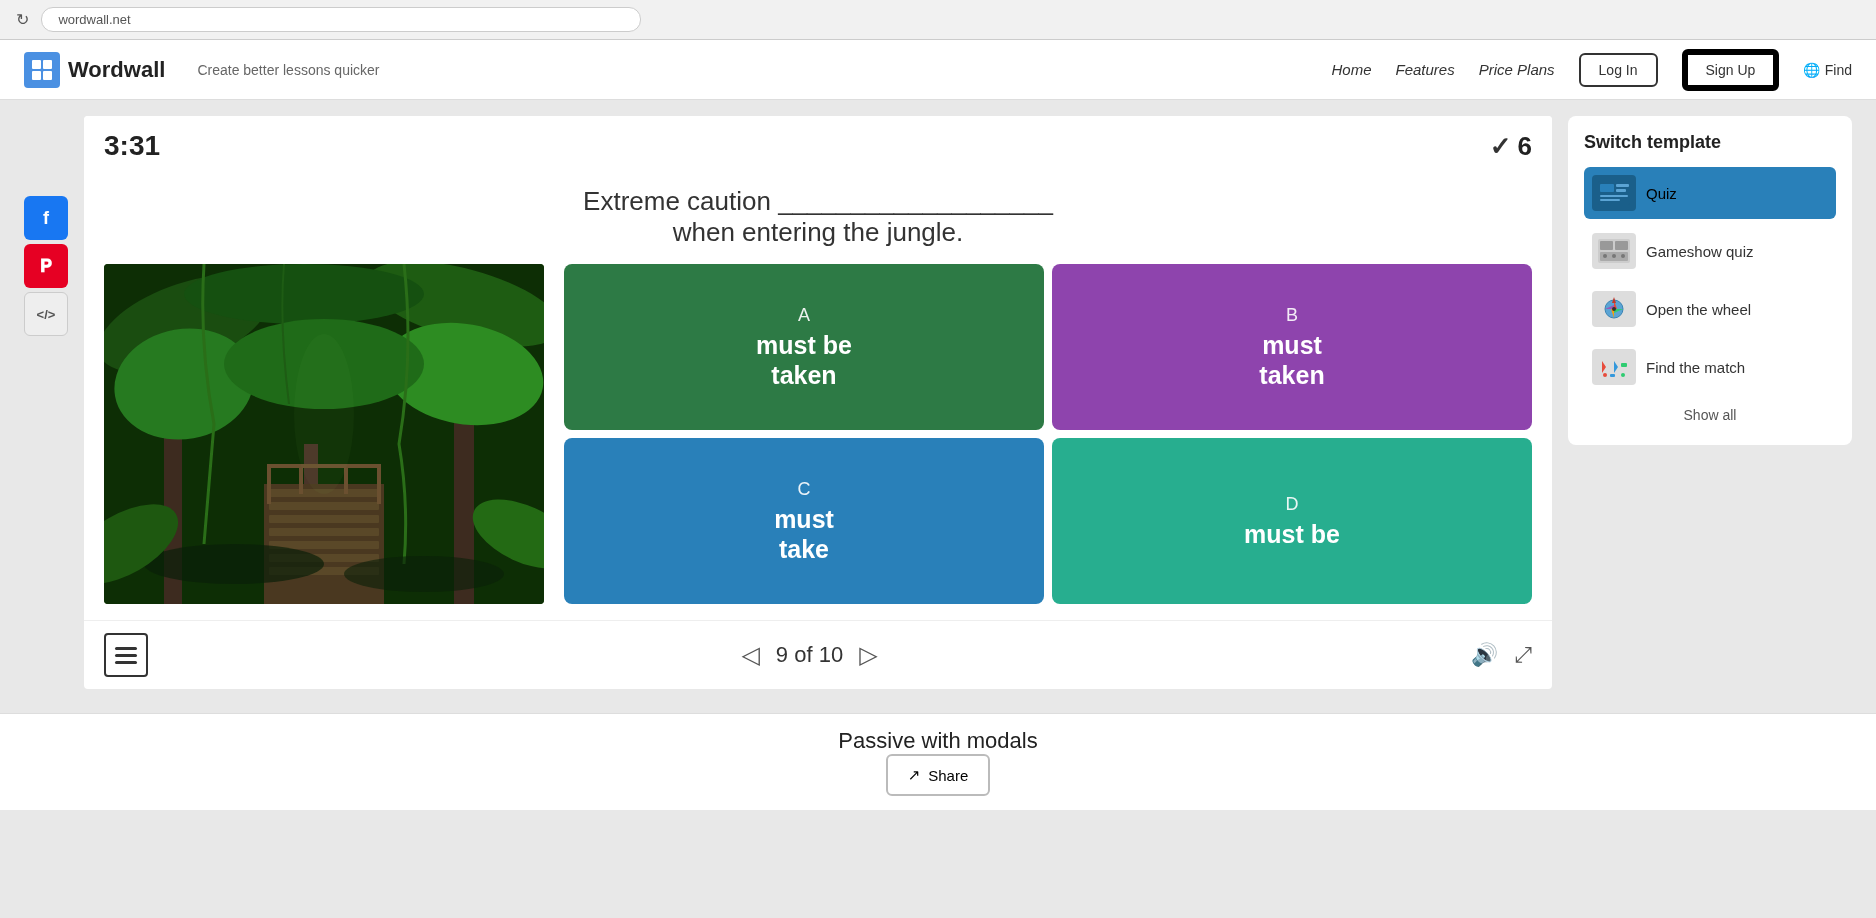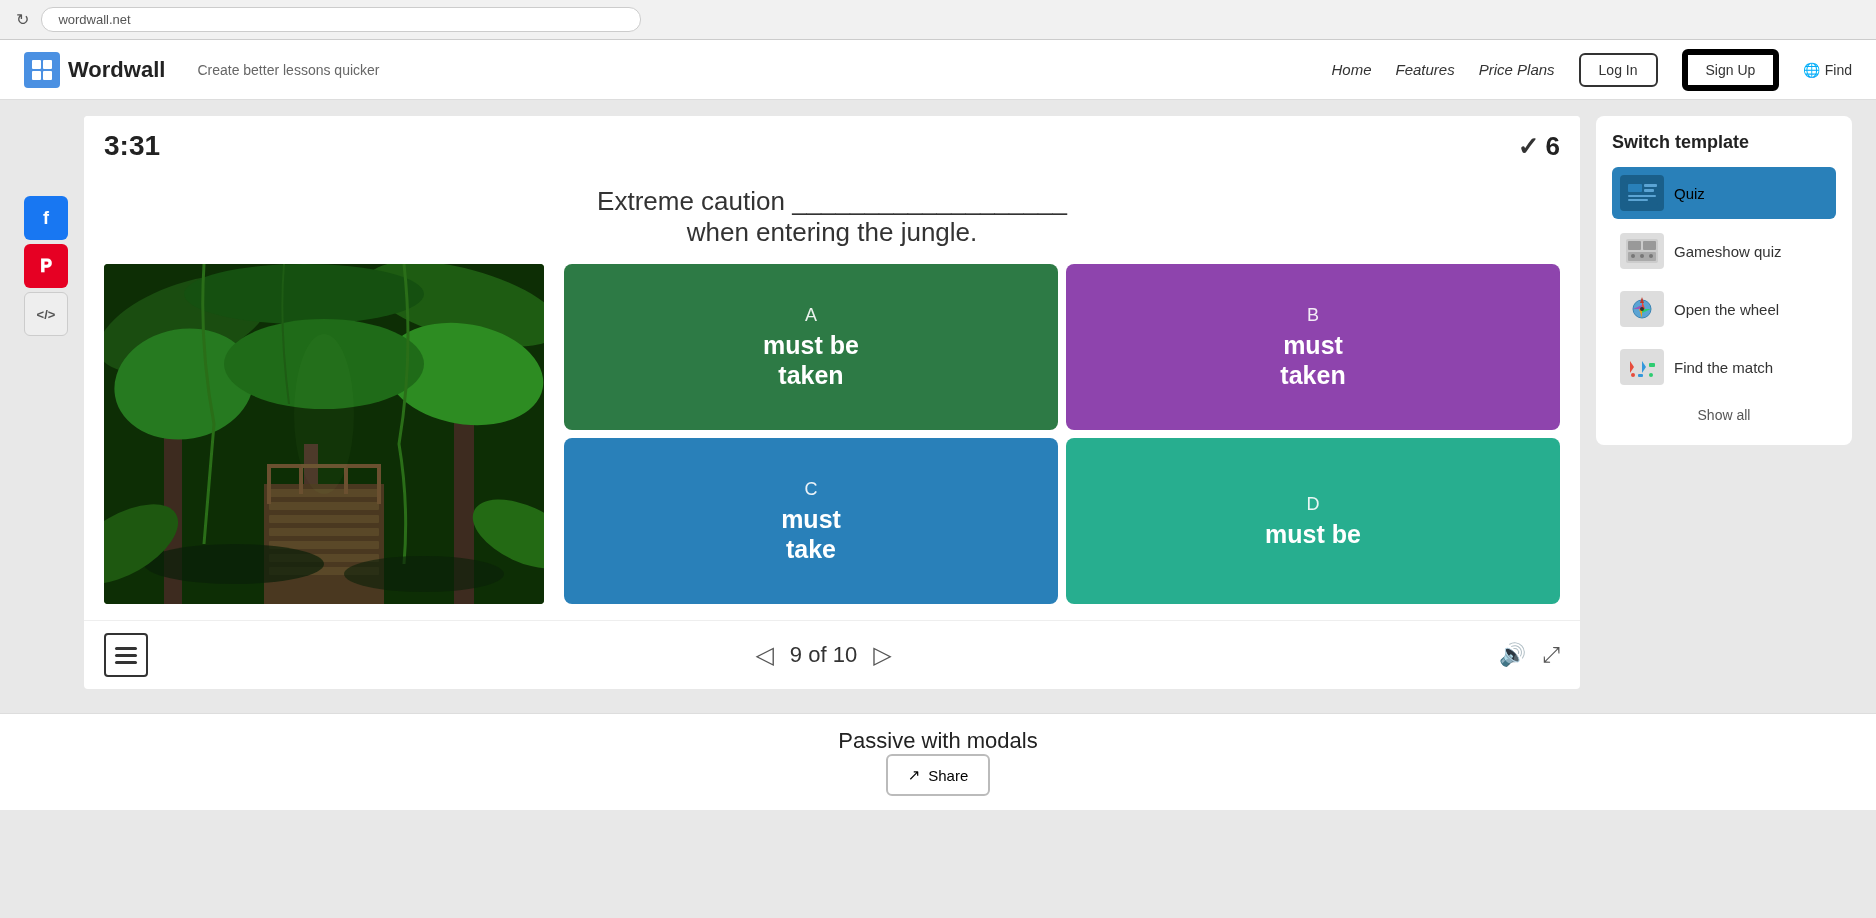--- a/index.html
+++ b/index.html
@@ -207,21 +207,21 @@
       font-size: 22px;
       color: #333;
     }
     .page-arrow { cursor: pointer; font-size: 24px; color: #555; }
     .page-text { font-size: 22px; font-weight: 500; }
     .footer-controls { display: flex; gap: 16px; align-items: center; }
     .ctrl-btn { background: none; border: none; cursor: pointer; font-size: 22px; color: #555; }
 
     
     .switch-panel {
-      width: 256px;
+      width: 284px;
       background: white;
       border-radius: 8px;
       padding: 16px;
       flex-shrink: 0;
     }
     .switch-title { font-size: 18px; font-weight: 600; color: #222; margin-bottom: 14px; }
     .template-item {
       display: flex;
       align-items: center;
       gap: 10px;

